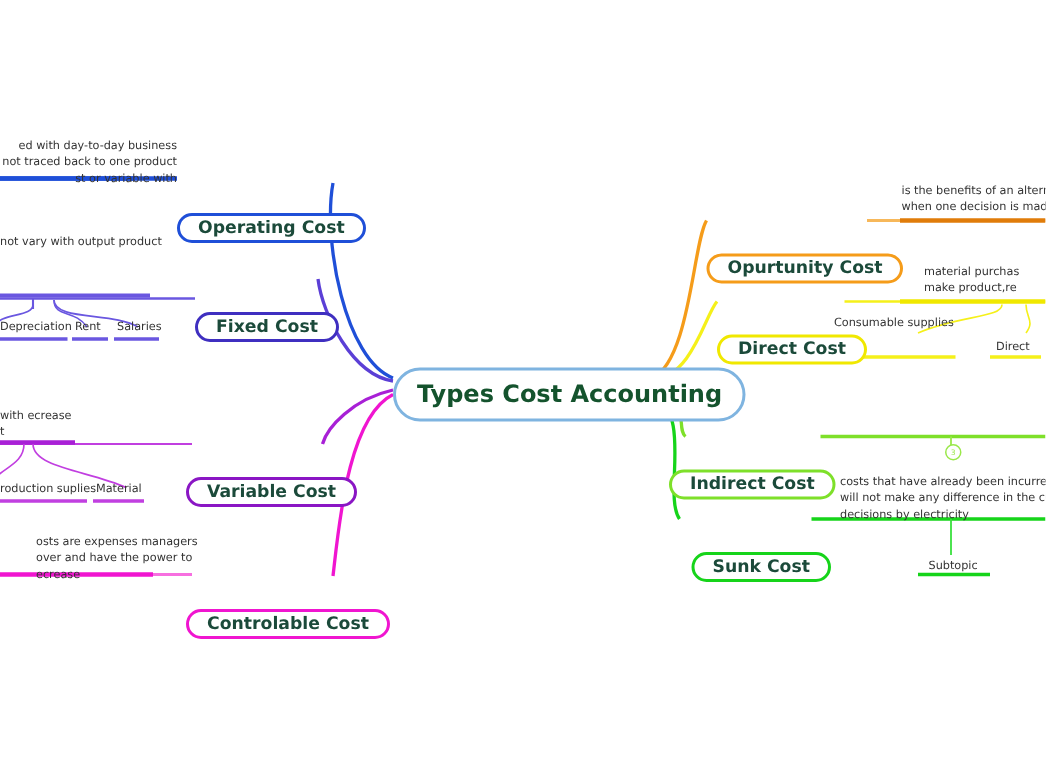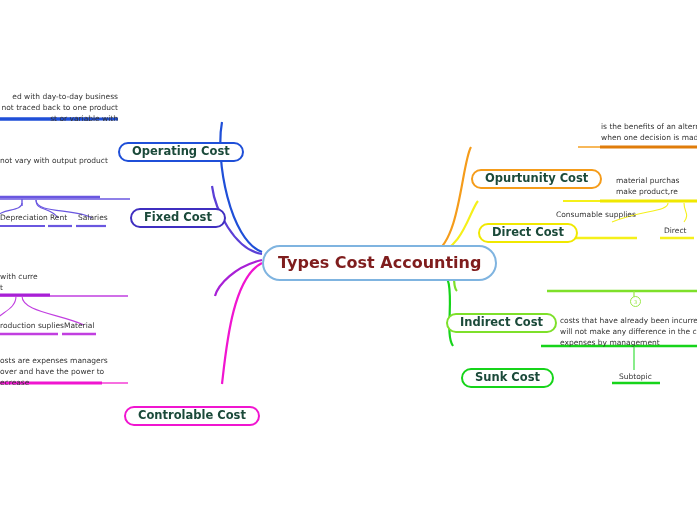--- a/index.html
+++ b/index.html
@@ -17,21 +17,21 @@
     border-radius:999px;
     display:flex;align-items:center;justify-content:center;
     color:#1b4a3a;
     font-weight:bold;
     white-space:nowrap;
     line-height:1;
   }
   .central{
     border:2px solid #7fb4e0;
     font-size:16px;
-    color:#7f1d1d;
+    color:#14532d;
     padding:16px 14px;
     height:32px;
   }
   .main-node{
     border:2px solid #000;
     font-size:11.5px;
     height:20px;
     padding:0 12px;
     margin-top:34px;
   }
@@ -138,31 +138,34 @@
   <div class="node main-node" style="left:130px;top:174px;border-color:#3f2fc0;">
     <span>Fixed Cost</span>
   </div>
   <div class="note left" style="left:0px;top:156px;width:128px;">
     <div>not vary with output product</div>
   </div>
   <div class="sub-label" style="left:0px;top:214px;"><span>Depreciation</span></div>
   <div class="sub-label" style="left:50px;top:214px;"><span>Rent</span></div>
   <div class="sub-label" style="left:78px;top:214px;"><span>Salaries</span></div>
 
+  <div class="node main-node" style="left:124px;top:284px;border-color:#8a16c4;">
+    <span>Variable Cost</span>
+  </div>
   <div class="note left" style="left:0px;top:272px;width:120px;">
-    <div>with curre</div>
+    <div>with ecrease</div>
     <div>t</div>
   </div>
   <div class="sub-label" style="left:0px;top:322px;"><span>roduction suplies</span></div>
   <div class="sub-label" style="left:64px;top:322px;"><span>Material</span></div>
 
   <div class="node main-node" style="left:124px;top:372px;border-color:#f015d0;">
     <span>Controlable Cost</span>
   </div>
-  <div class="note left" style="left:0px;top:356px;width:120px;">
+  <div class="note left" style="left:0px;top:356px;width:120px;padding-left:24px;">
     <div>osts are expenses managers</div>
     <div>over and have the power to</div>
     <div>ecrease</div>
   </div>
 
   <div class="node main-node" style="left:471px;top:135px;border-color:#f59c1a;">
     <span>Opurtunity Cost</span>
   </div>
   <div class="note right" style="left:601px;top:122px;width:96px;">
     <div>is the benefits of an alternat</div>
@@ -185,17 +188,17 @@
   <div class="marker" style="left:630px;top:296px;">
     <span>3</span>
   </div>
 
   <div class="node main-node" style="left:461px;top:334px;border-color:#16d41a;">
     <span>Sunk Cost</span>
   </div>
   <div class="note right" style="left:560px;top:316px;width:137px;">
     <div>costs that have already been incurred a</div>
     <div>will not make any difference in the curre</div>
-    <div>expenses by management</div>
+    <div>decisions by electricity</div>
   </div>
   <div class="sub-label" style="left:619px;top:373px;"><span>Subtopic</span></div>
 
 </div>
 
 </body></html>

